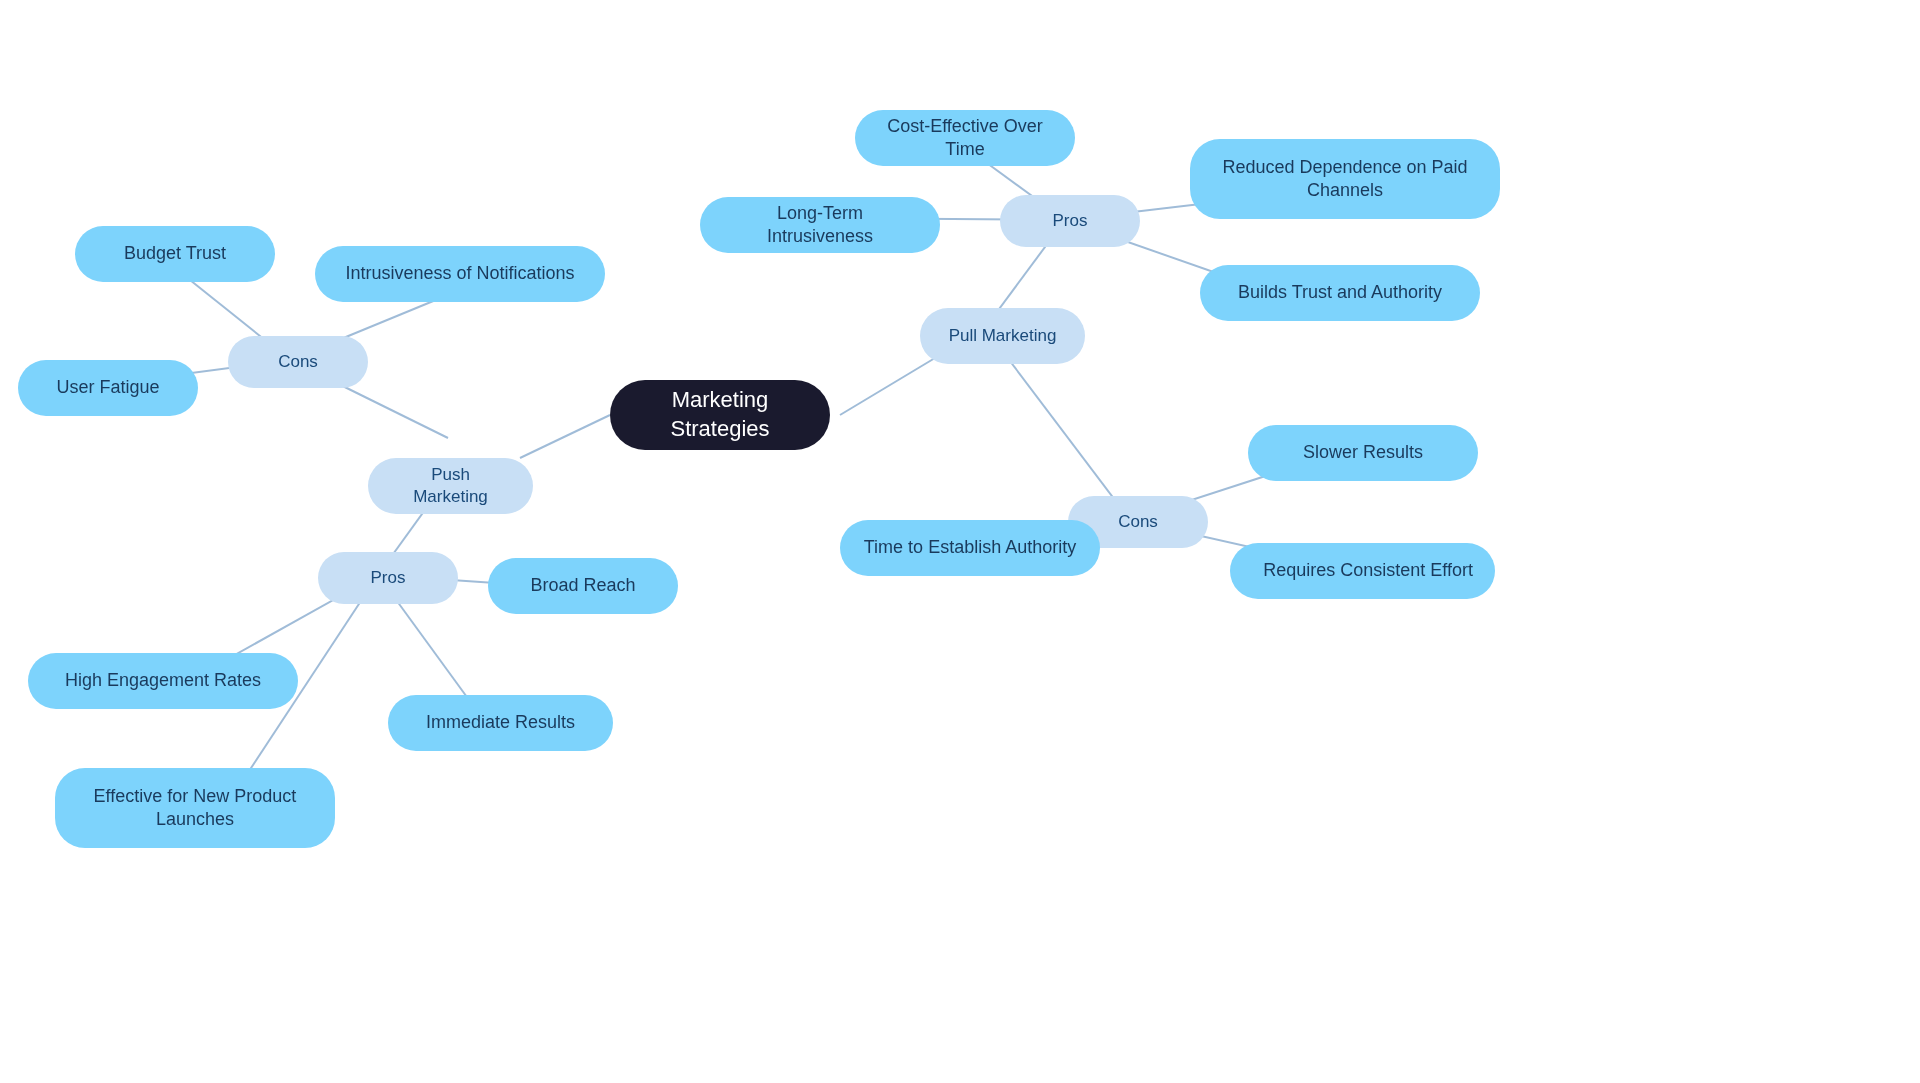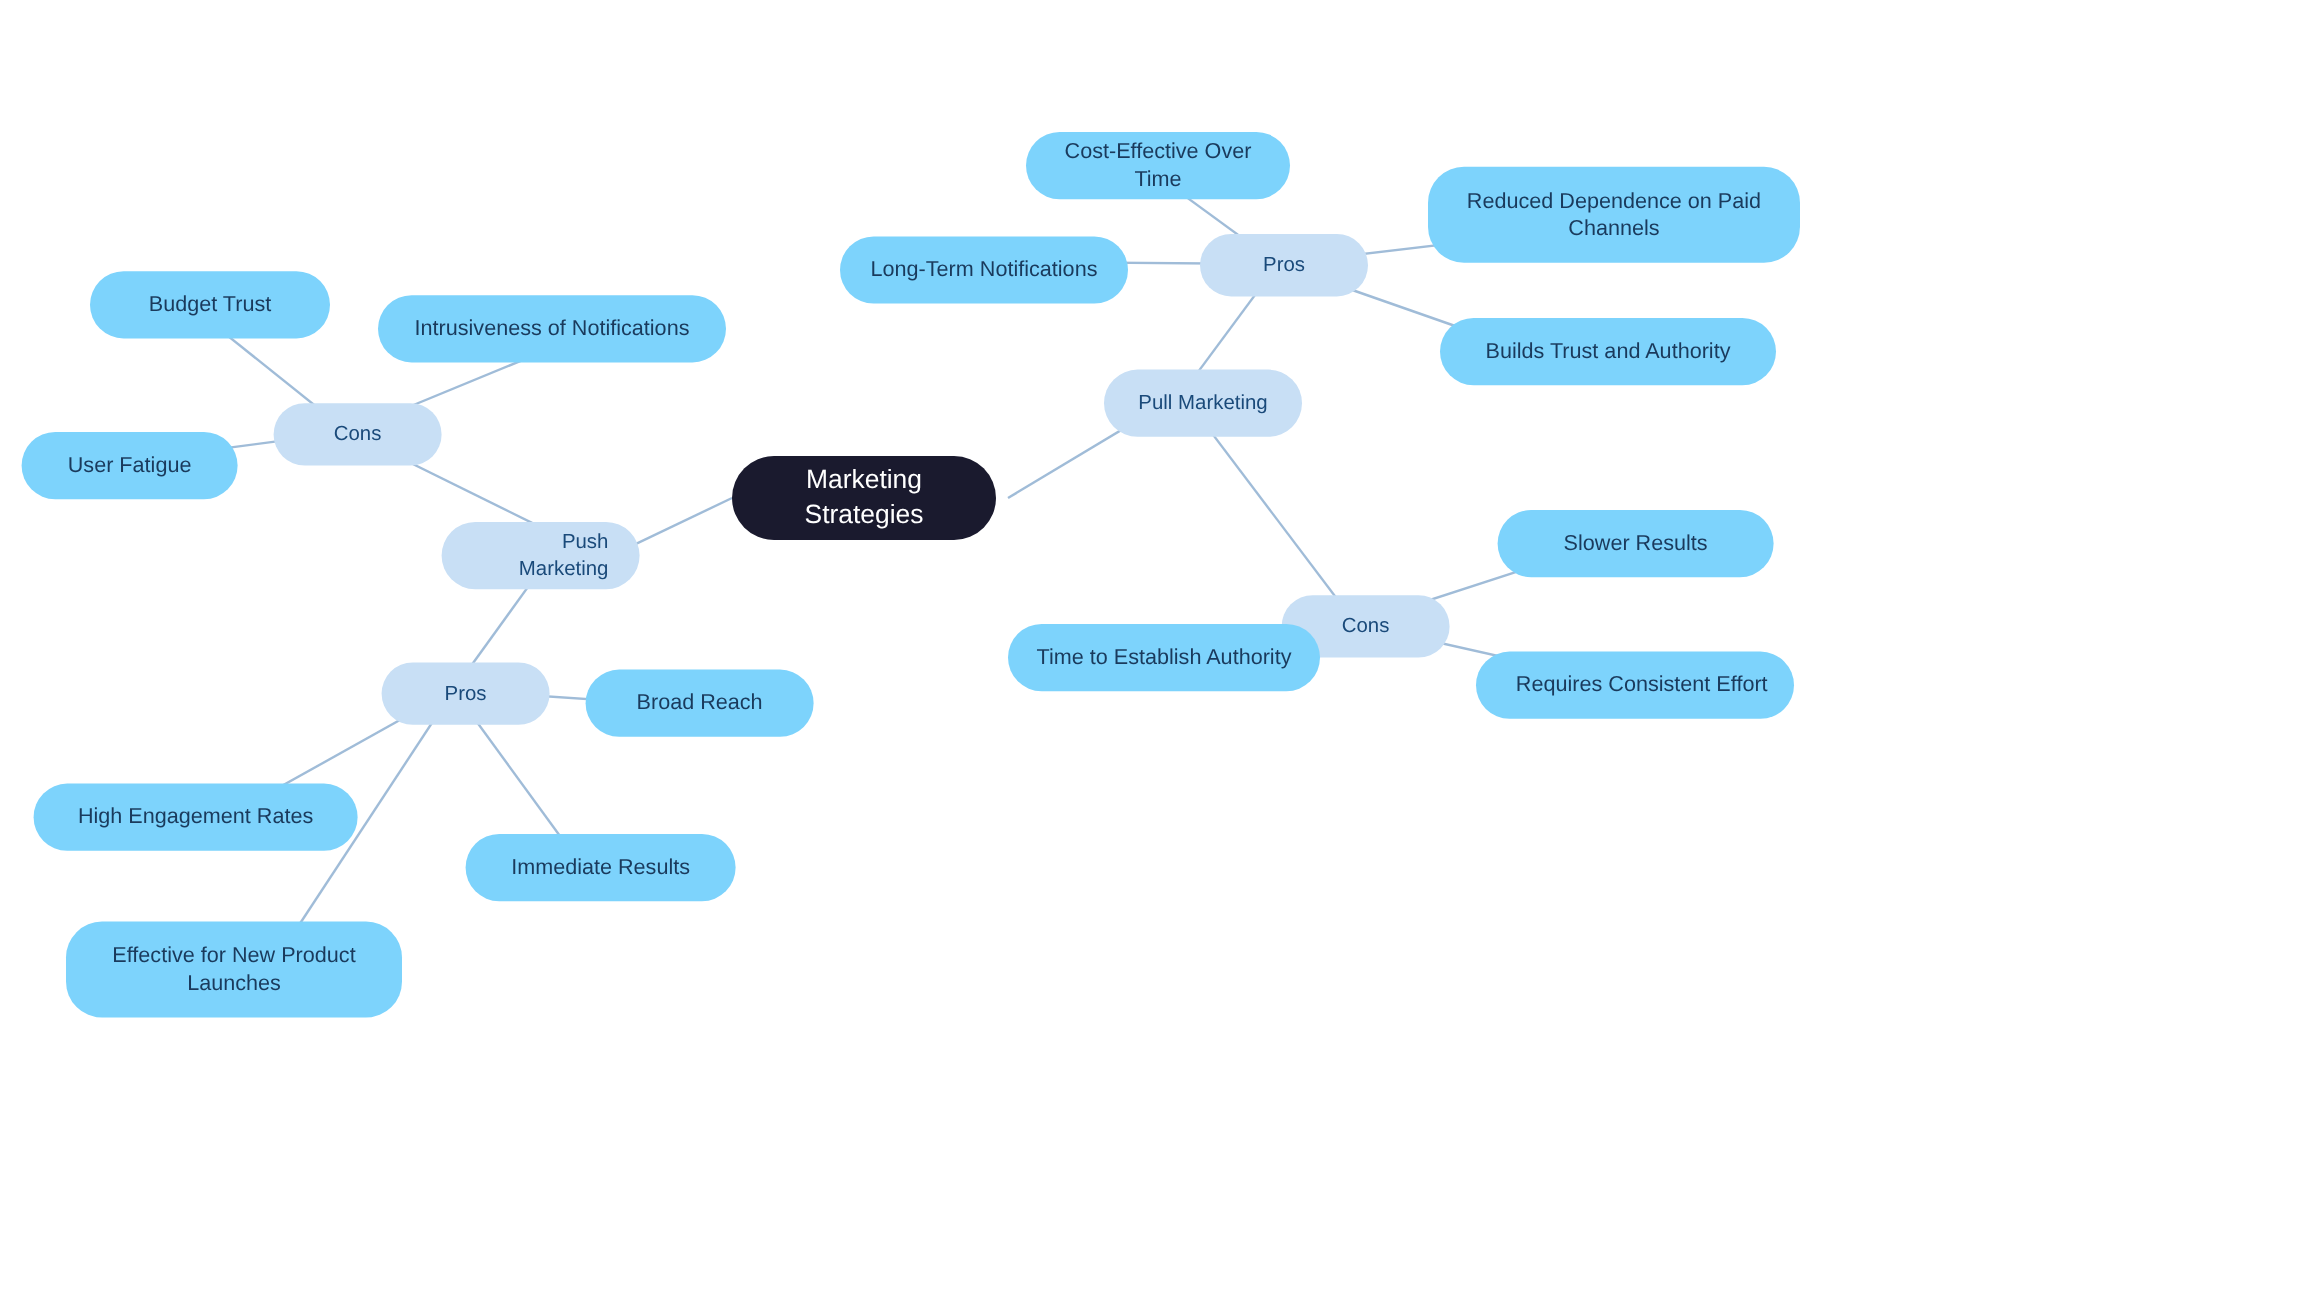--- a/index.html
+++ b/index.html
@@ -110,21 +110,21 @@
 
 <div class="node node-mid" style="left: 1000px; top: 195px; width: 130px; height: 52px;">
   <span>Pros</span>
 </div>
 
 <div class="node node-leaf node-leaf-wide" style="left: 855px; top: 110px; width: 220px; height: 56px;">
   <span>Cost-Effective Over Time</span>
 </div>
 
 <div class="node node-leaf node-leaf-wide" style="left: 700px; top: 197px; width: 240px; height: 56px;">
-  <span>Long-Term Notifications</span>
+  <span>Long-Term Intrusiveness</span>
 </div>
 
 <div class="node node-leaf node-leaf-wider" style="left: 1190px; top: 139px; width: 310px; height: 80px;">
   <span>Reduced Dependence on Paid Channels</span>
 </div>
 
 <div class="node node-leaf node-leaf-wide" style="left: 1200px; top: 265px; width: 280px; height: 56px;">
   <span>Builds Trust and Authority</span>
 </div>
 
@@ -137,21 +137,21 @@
 </div>
 
 <div class="node node-leaf node-leaf-wider" style="left: 840px; top: 520px; width: 260px; height: 56px;">
   <span>Time to Establish Authority</span>
 </div>
 
 <div class="node node-leaf node-leaf-wide" style="left: 1230px; top: 543px; width: 265px; height: 56px; justify-content: flex-end;">
   <span>Requires Consistent Effort</span>
 </div>
 
-<div class="node node-mid" style="left: 368px; top: 435px; width: 165px; height: 56px; text-align: right;">
+<div class="node node-mid" style="left: 368px; top: 458px; width: 165px; height: 56px;">
   <span>Push Marketing</span>
 </div>
 
 <div class="node node-mid" style="left: 228px; top: 336px; width: 125px; height: 52px;">
   <span>Cons</span>
 </div>
 
 <div class="node node-leaf" style="left: 75px; top: 226px; width: 200px; height: 56px;">
   <span>Budget Trust</span>
 </div>

